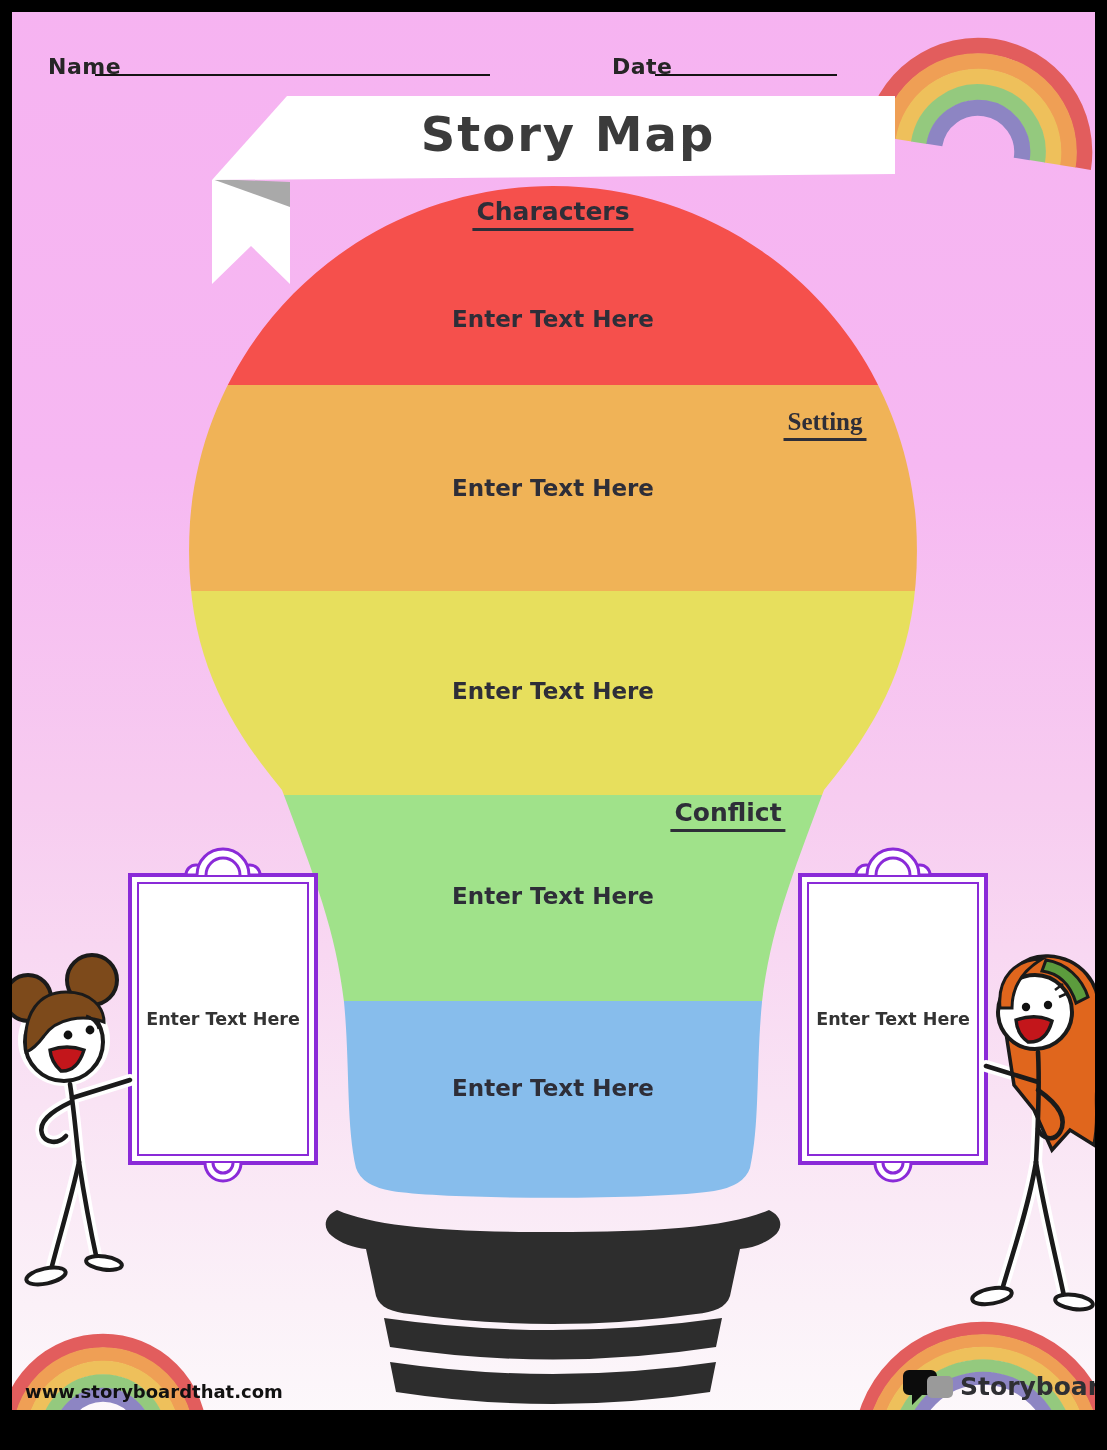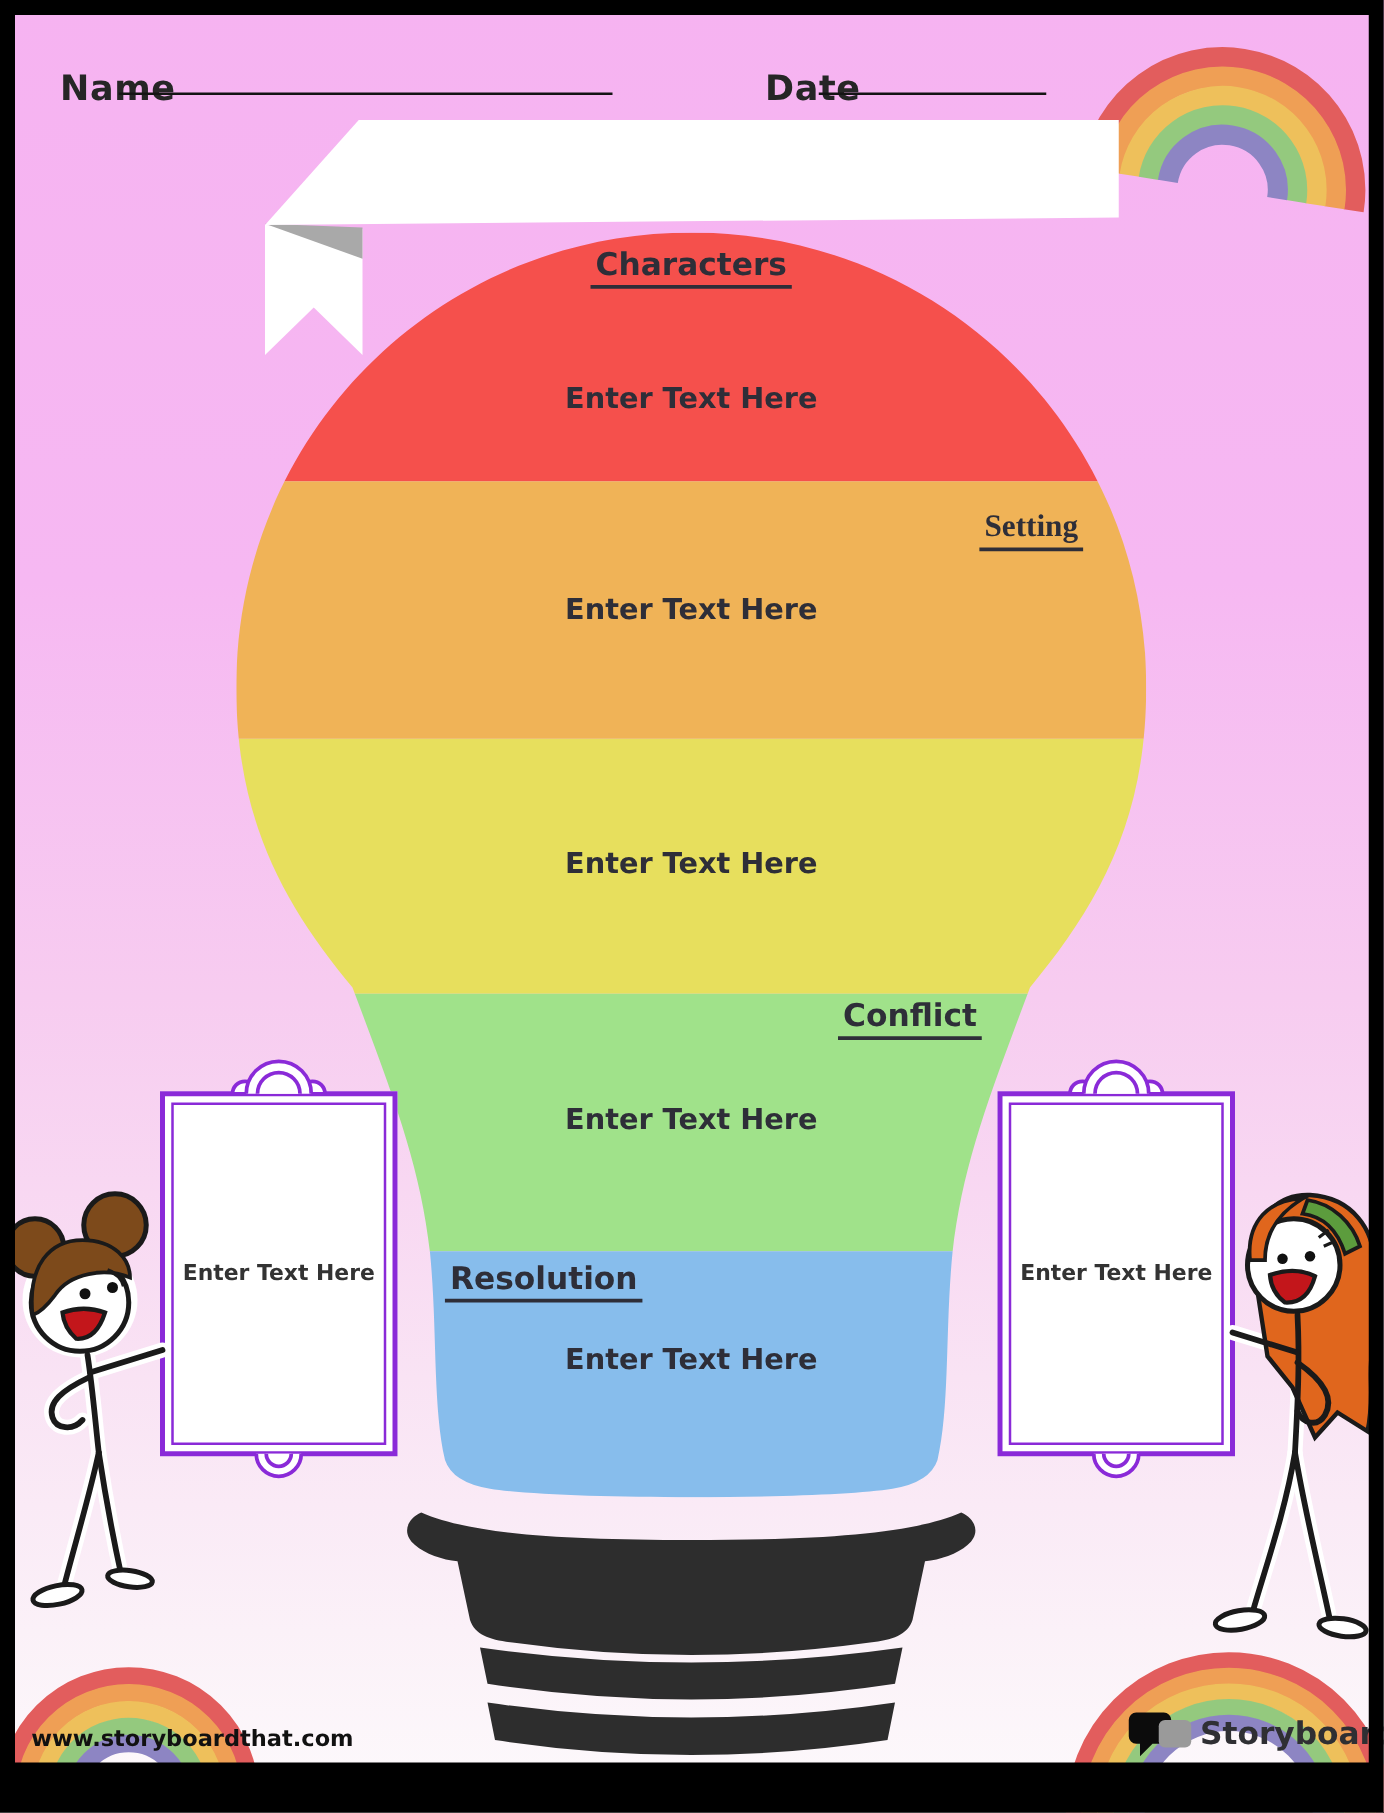--- a/index.html
+++ b/index.html
@@ -6,21 +6,21 @@
   .page{position:relative;width:1107px;height:1450px;background:#000;overflow:hidden;
         font-family:"DejaVu Sans","Liberation Sans",sans-serif;}
   .inner{position:absolute;inset:0;
          background:linear-gradient(180deg,var(--bg-top) 0%,#f6b8f2 32%,#f7ccf0 55%,#f9e3f4 76%,#fbf1f8 90%,var(--bg-bottom) 100%);}
   .border-overlay{position:absolute;inset:0;border:12px solid #000;border-bottom:40px solid #000;
          pointer-events:none;z-index:60;}
   svg.layer{position:absolute;left:0;top:0;width:1107px;height:1450px;display:block;}
   #rainbow-layer{z-index:1;} #art-layer{z-index:2;} #char-layer{z-index:8;}
   .txt{position:absolute;color:var(--ink);white-space:nowrap;}
   
-  .field-label{font-size:28px;font-weight:800;color:#262626;z-index:12;letter-spacing:.5px;}
+  .field-label{font-size:22px;font-weight:800;color:#262626;z-index:12;letter-spacing:.5px;}
   .field-line{position:absolute;height:0;border-bottom:2.2px solid #141414;z-index:12;}
   
   .title{z-index:5;font-size:48px;font-weight:700;color:#3b3b3b;letter-spacing:2px;
          left:568px;top:106px;transform:translateX(-50%);}
   
   .heading{z-index:6;font-size:25px;font-weight:700;transform:translateX(-50%);
            border-bottom:3.5px solid currentColor;padding:0 4px 2px 4px;}
   
   .ph{z-index:6;font-size:23px;font-weight:600;transform:translateX(-50%);}
   
@@ -101,25 +101,25 @@
         <path d="M 384,1318 Q 553,1342 722,1318 L 716,1347 Q 553,1372 390,1347 Z" fill="#2d2d2d"></path>
         <path d="M 390,1362 Q 553,1386 716,1362 L 710,1392 Q 553,1416 396,1392 Z" fill="#2d2d2d"></path>
       </g>
     </svg>
 
     <span class="txt field-label" style="left:48px;top:54px;">Name</span>
     <div class="field-line" style="left:95px;top:74px;width:395px;"></div>
     <span class="txt field-label" style="left:612px;top:54px;text-align:right;">Date</span>
     <div class="field-line" style="left:655px;top:74px;width:182px;"></div>
 
+    <span class="txt title">Story Map</span>
 
     <span class="txt heading" style="left:553px;top:197px;">Characters</span>
     <span class="txt heading" style="left:825px;top:408px;font-family:Liberation Serif, serif;">Setting</span>
     <span class="txt heading" style="left:728px;top:798px;">Conflict</span>
-    <span class="txt heading" style="left:435px;top:1008px;">Resolution</span>
 
     <span class="txt ph" style="left:553px;top:306px;">Enter Text Here</span>
     <span class="txt ph" style="left:553px;top:475px;">Enter Text Here</span>
     <span class="txt ph" style="left:553px;top:678px;">Enter Text Here</span>
     <span class="txt ph" style="left:553px;top:883px;">Enter Text Here</span>
     <span class="txt ph" style="left:553px;top:1075px;">Enter Text Here</span>
 
     <div class="board" style="left:128px;top:873px;">
       <div class="inner-frame"></div>
     </div>

